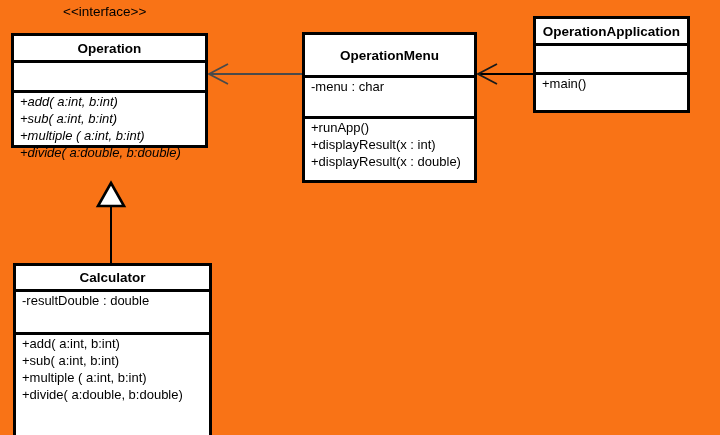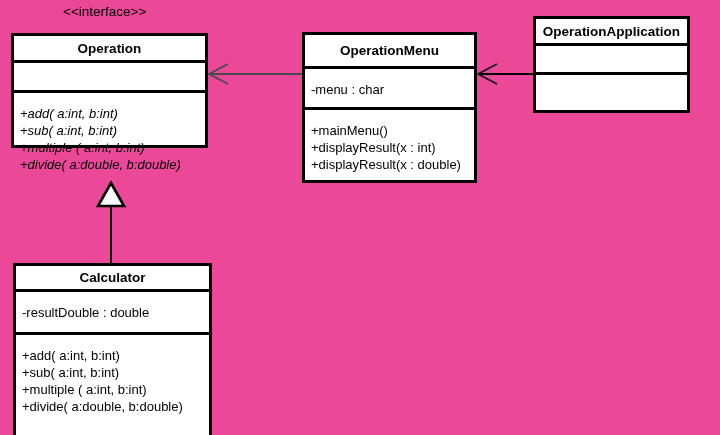--- a/index.html
+++ b/index.html
@@ -8,21 +8,21 @@
     background: #ffffff;
   }
   body {
     font-family: "Liberation Sans", sans-serif;
     -webkit-font-smoothing: antialiased;
   }
   #canvas {
     position: relative;
     width: 720px;
     height: 435px;
-    background: #ec4899;
+    background: #f97316;
     overflow: hidden;
   }
 
   
   .uml-class {
     position: absolute;
     box-sizing: border-box;
     background: #ffffff;
     border: 3px solid #000000;
     z-index: 3;
@@ -33,21 +33,21 @@
     font-weight: bold;
     font-size: 13.5px;
     color: #000000;
     border-bottom: 3px solid #000000;
     display: flex;
     align-items: center;
     justify-content: center;
   }
   .uml-compartment {
     box-sizing: border-box;
-    padding: 12px 5px 4px 6px;
+    padding: 0 5px 4px 6px;
     font-size: 13px;
     color: #000000;
     line-height: 17px;
     white-space: nowrap;
   }
   .uml-compartment.with-rule {
     border-bottom: 3px solid #000000;
   }
   .uml-compartment .member {
     display: block;
@@ -113,34 +113,37 @@
     </div>
     <div class="uml-compartment italic-members" style="height:89px;">
       <span class="member">+add( a:int,  b:int)</span>
       <span class="member">+sub( a:int,  b:int)</span>
       <span class="member">+multiple  ( a:int,  b:int)</span>
       <span class="member">+divide( a:double,  b:double)</span>
     </div>
   </div>
 
   <div class="uml-class" style="left:302px; top:32px; width:175px; height:151px;">
-    <div class="uml-title" style="height:34px;">OperationMenu</div>
+    <div class="uml-title" style="height:43px;">OperationMenu</div>
     <div class="uml-compartment with-rule" style="height:41px;">
       <span class="member">-menu : char</span>
     </div>
     <div class="uml-compartment" style="height:77px;">
-      <span class="member">+mainMenu()</span>
+      <span class="member">+runApp()</span>
       <span class="member">+displayResult(x  :  int)</span>
       <span class="member">+displayResult(x  :  double)</span>
     </div>
   </div>
 
   <div class="uml-class" style="left:533px; top:16px; width:157px; height:97px;">
     <div class="uml-title" style="height:27px;">OperationApplication</div>
     <div class="uml-compartment with-rule" style="height:29px;">
+    </div>
+    <div class="uml-compartment" style="height:35px;">
+      <span class="member">+main()</span>
     </div>
   </div>
 
   <div class="uml-class" style="left:13px; top:263px; width:199px; height:184px;">
     <div class="uml-title" style="height:26px;">Calculator</div>
     <div class="uml-compartment with-rule" style="height:43px;">
       <span class="member">-resultDouble  :  double</span>
     </div>
     <div class="uml-compartment" style="height:77px;">
       <span class="member">+add( a:int,  b:int)</span>

